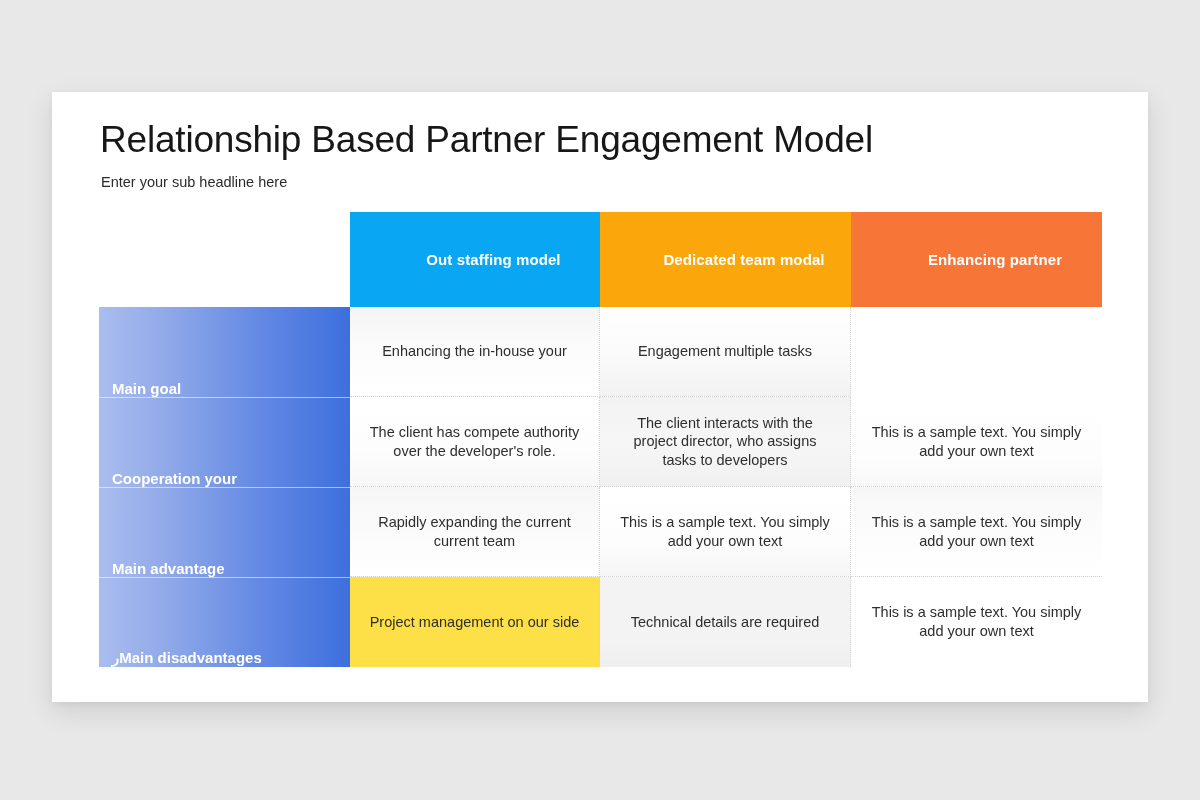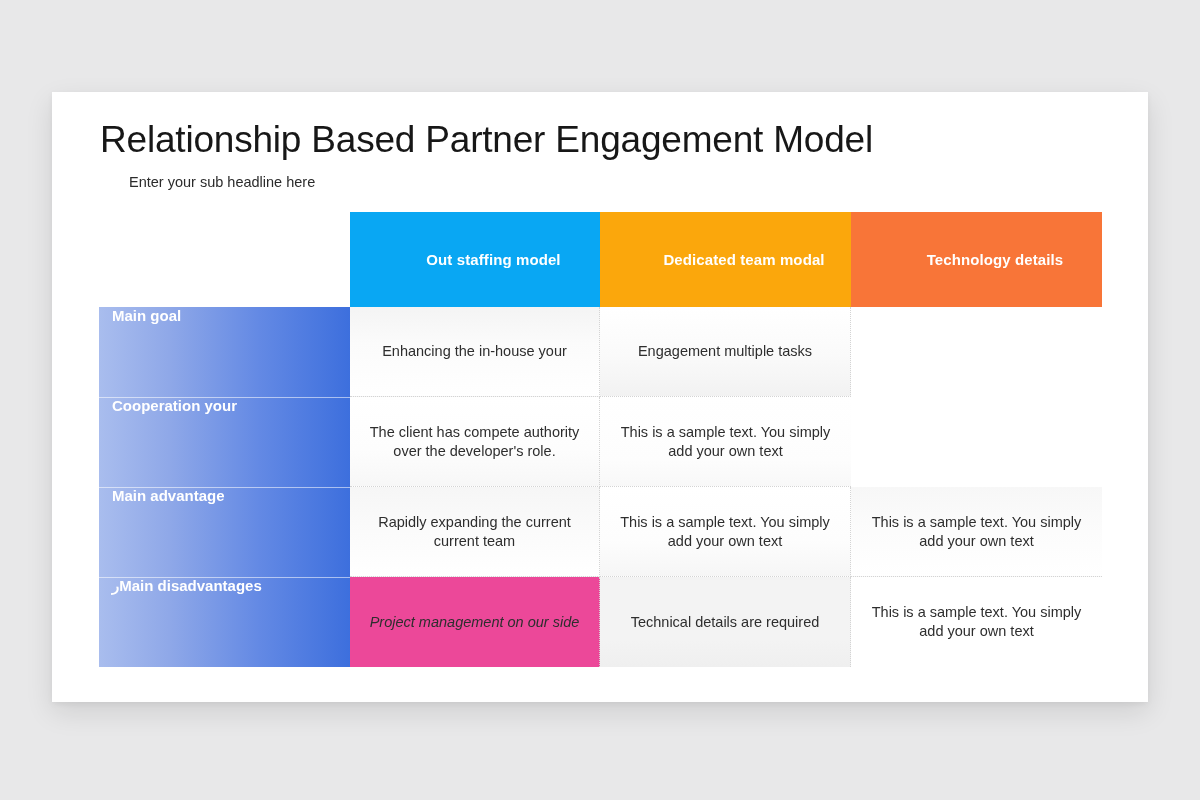--- a/index.html
+++ b/index.html
@@ -47,21 +47,20 @@
   }
 
   .subtitle {
     position: absolute;
     left: 49px;
     top: 82px;
     font-size: 14.5px;
     font-weight: 400;
     color: #2b2b2b;
     white-space: nowrap;
-    margin-left: 28px;
   }
 
   
   .matrix {
     position: absolute;
     left: 47px;
     top: 120px;
     width: 1003px;
     height: 455px;
   }
@@ -72,21 +71,21 @@
   }
 
   .mrow.header-row { height: 95px; }
   .mrow.data-row   { height: 90px; }
 
   
   .cell-label {
     width: 251px;
     flex: 0 0 251px;
     display: flex;
-    align-items: flex-start;
+    align-items: flex-end;
     padding: 0 12px 0 13px;
     color: #ffffff;
     font-size: 15px;
     font-weight: bold;
     background: linear-gradient(90deg, #a9bdee 0%, #8fa8e8 28%, #6389e4 64%, #3d6fdd 100%);
     position: relative;
   }
   .cell-label.spacer {
     background: transparent;
   }
@@ -132,21 +131,21 @@
   .cell-body.c3 { flex: 0 0 251px; background: linear-gradient(180deg,#f5f5f5 0%, #fcfcfc 45%, #ffffff 100%); border-right: none; }
 
   .mrow.data-row:nth-child(3) .cell-body.c1 { background: linear-gradient(180deg,#ffffff 0%, #fdfdfd 60%, #f7f7f7 100%); }
   .mrow.data-row:nth-child(3) .cell-body.c2 { background: linear-gradient(180deg,#f2f2f2 0%, #f6f6f6 50%, #f1f1f1 100%); }
   .mrow.data-row:nth-child(3) .cell-body.c3 { background: linear-gradient(180deg,#ffffff 0%, #fdfdfd 70%, #f8f8f8 100%); }
 
   .mrow.data-row:nth-child(4) .cell-body.c1 { background: linear-gradient(180deg,#f6f6f6 0%, #fbfbfb 50%, #ffffff 100%); justify-content: center; }
   .mrow.data-row:nth-child(4) .cell-body.c2 { background: linear-gradient(180deg,#ffffff 0%, #fdfdfd 60%, #f6f6f6 100%); }
   .mrow.data-row:nth-child(4) .cell-body.c3 { background: linear-gradient(180deg,#f7f7f7 0%, #fcfcfc 50%, #ffffff 100%); }
 
-  .mrow.data-row:nth-child(5) .cell-body.c1 { background: #ec4899; border-bottom: none; font-style: italic; }
+  .mrow.data-row:nth-child(5) .cell-body.c1 { background: #fde047; border-bottom: none; }
   .mrow.data-row:nth-child(5) .cell-body.c2 { background: linear-gradient(180deg,#f3f3f3 0%, #f3f3f3 70%, #efefef 100%); border-bottom: none; }
   .mrow.data-row:nth-child(5) .cell-body.c3 { background: #ffffff; border-bottom: none; }
 
   .cell-body span { display: block; }
 </style>
 </head>
 <body>
 
 <div class="stage">
 
@@ -155,21 +154,21 @@
     <h1 class="title">Relationship Based Partner Engagement Model</h1>
 
     <p class="subtitle">Enter your sub headline here</p>
 
     <div class="matrix">
 
       <div class="mrow header-row">
         <div class="cell-label spacer"></div>
         <div class="cell-head c1">Out staffing model</div>
         <div class="cell-head c2">Dedicated team modal</div>
-        <div class="cell-head c3">Technology details</div>
+        <div class="cell-head c3">Enhancing partner</div>
       </div>
 
       <div class="mrow data-row">
         <div class="cell-label">
           <span>Main goal</span>
         </div>
         <div class="cell-body c1">
           <span>Enhancing the in-house your</span>
         </div>
         <div class="cell-body c2">
@@ -177,20 +176,23 @@
         </div>
       </div>
 
       <div class="mrow data-row">
         <div class="cell-label">
           <div class="label-sep"></div>
           <span>Cooperation your</span>
         </div>
         <div class="cell-body c1">
           <span>The client has compete authority over the developer's role.</span>
+        </div>
+        <div class="cell-body c2">
+          <span>The client interacts with the project director, who assigns tasks to developers</span>
         </div>
         <div class="cell-body c3">
           <span>This is a sample text. You simply add your own text</span>
         </div>
       </div>
 
       <div class="mrow data-row">
         <div class="cell-label">
           <div class="label-sep"></div>
           <span>Main advantage</span>

